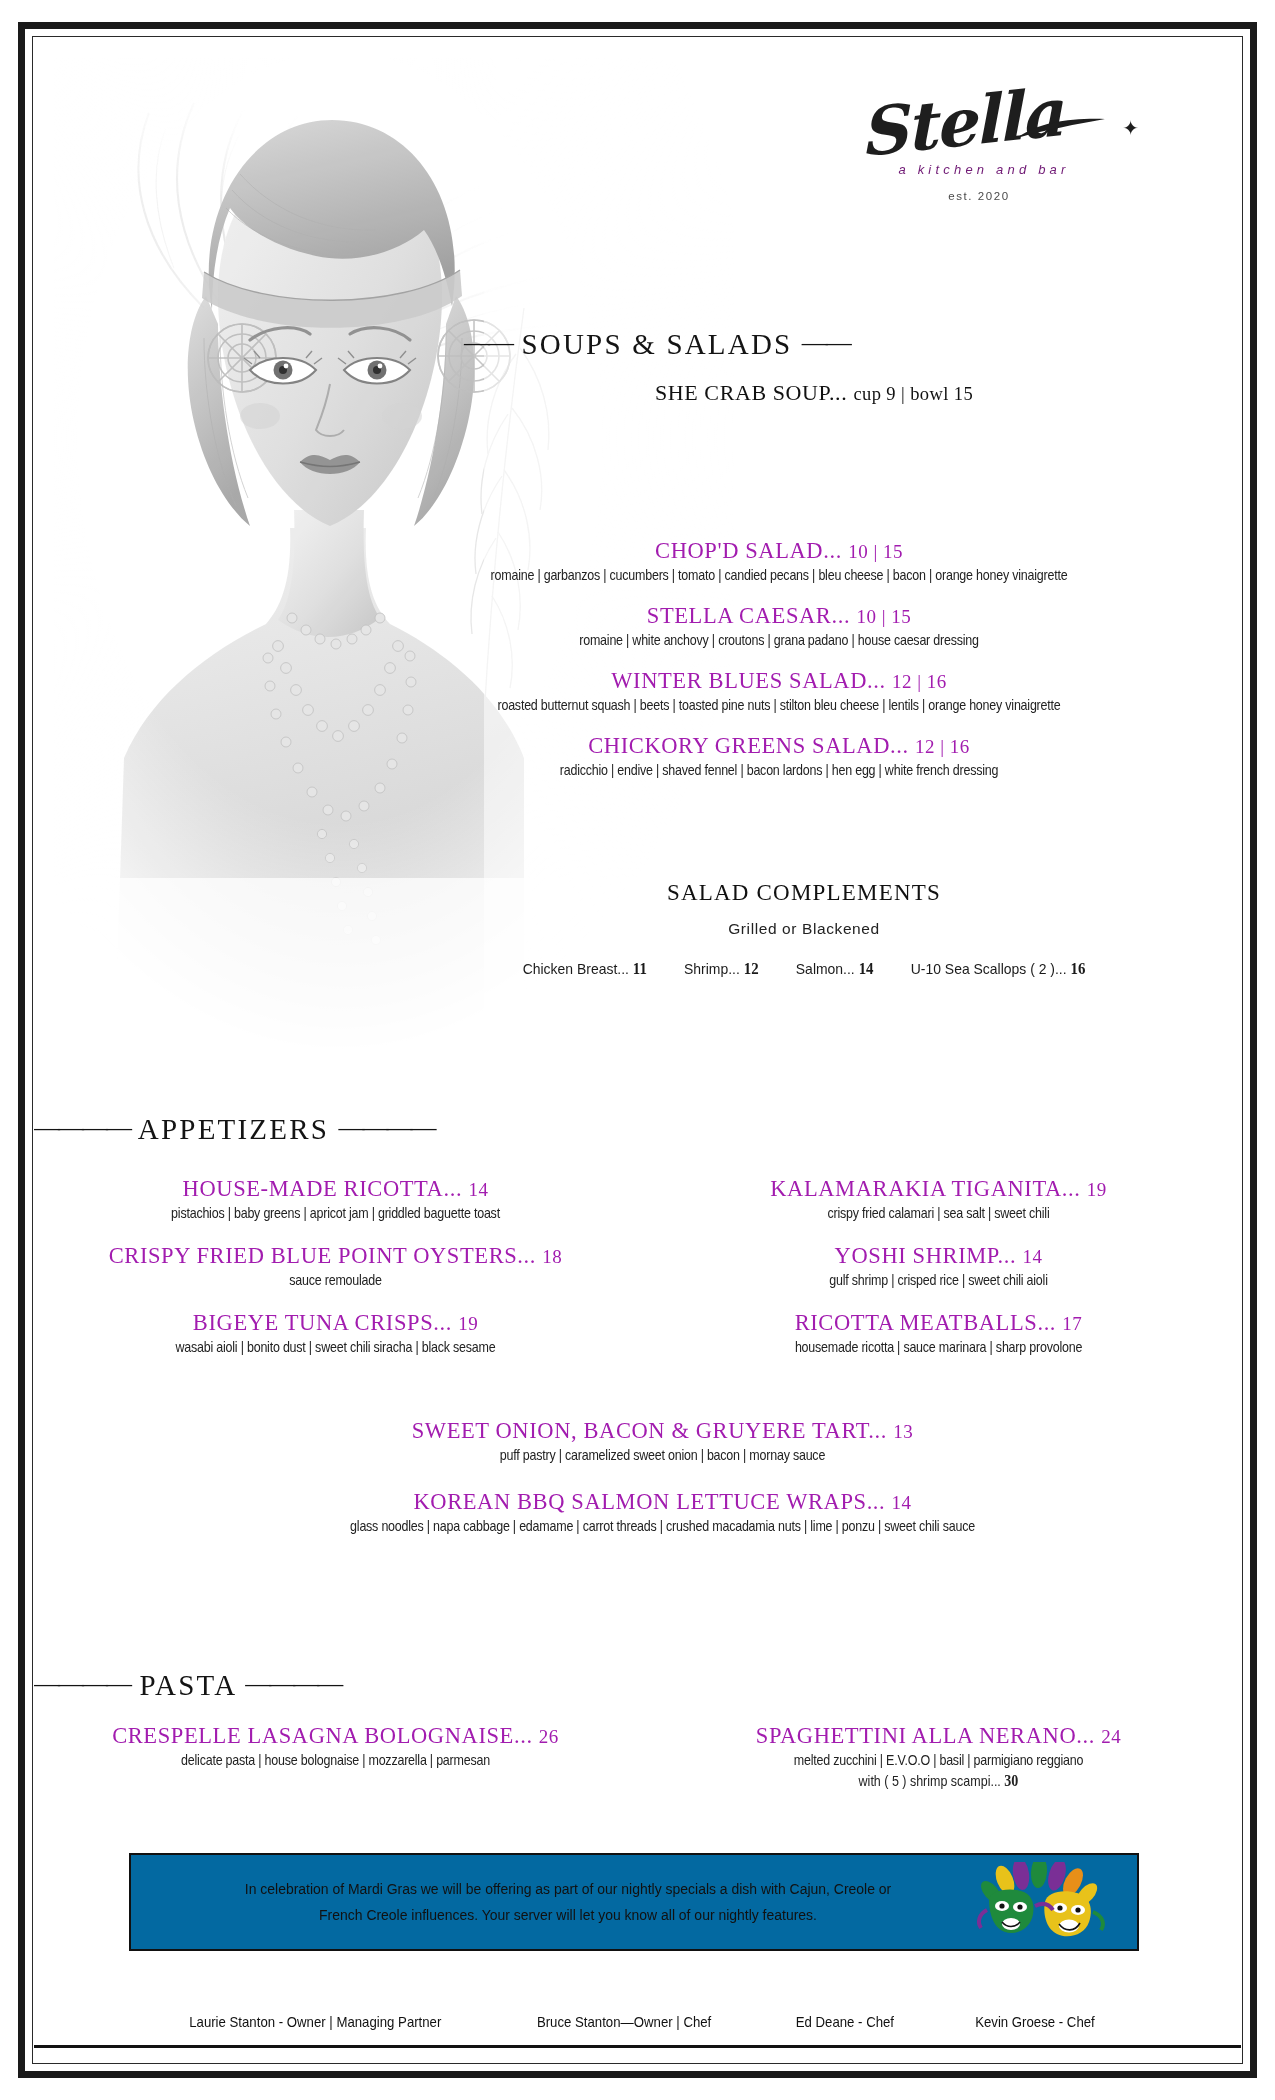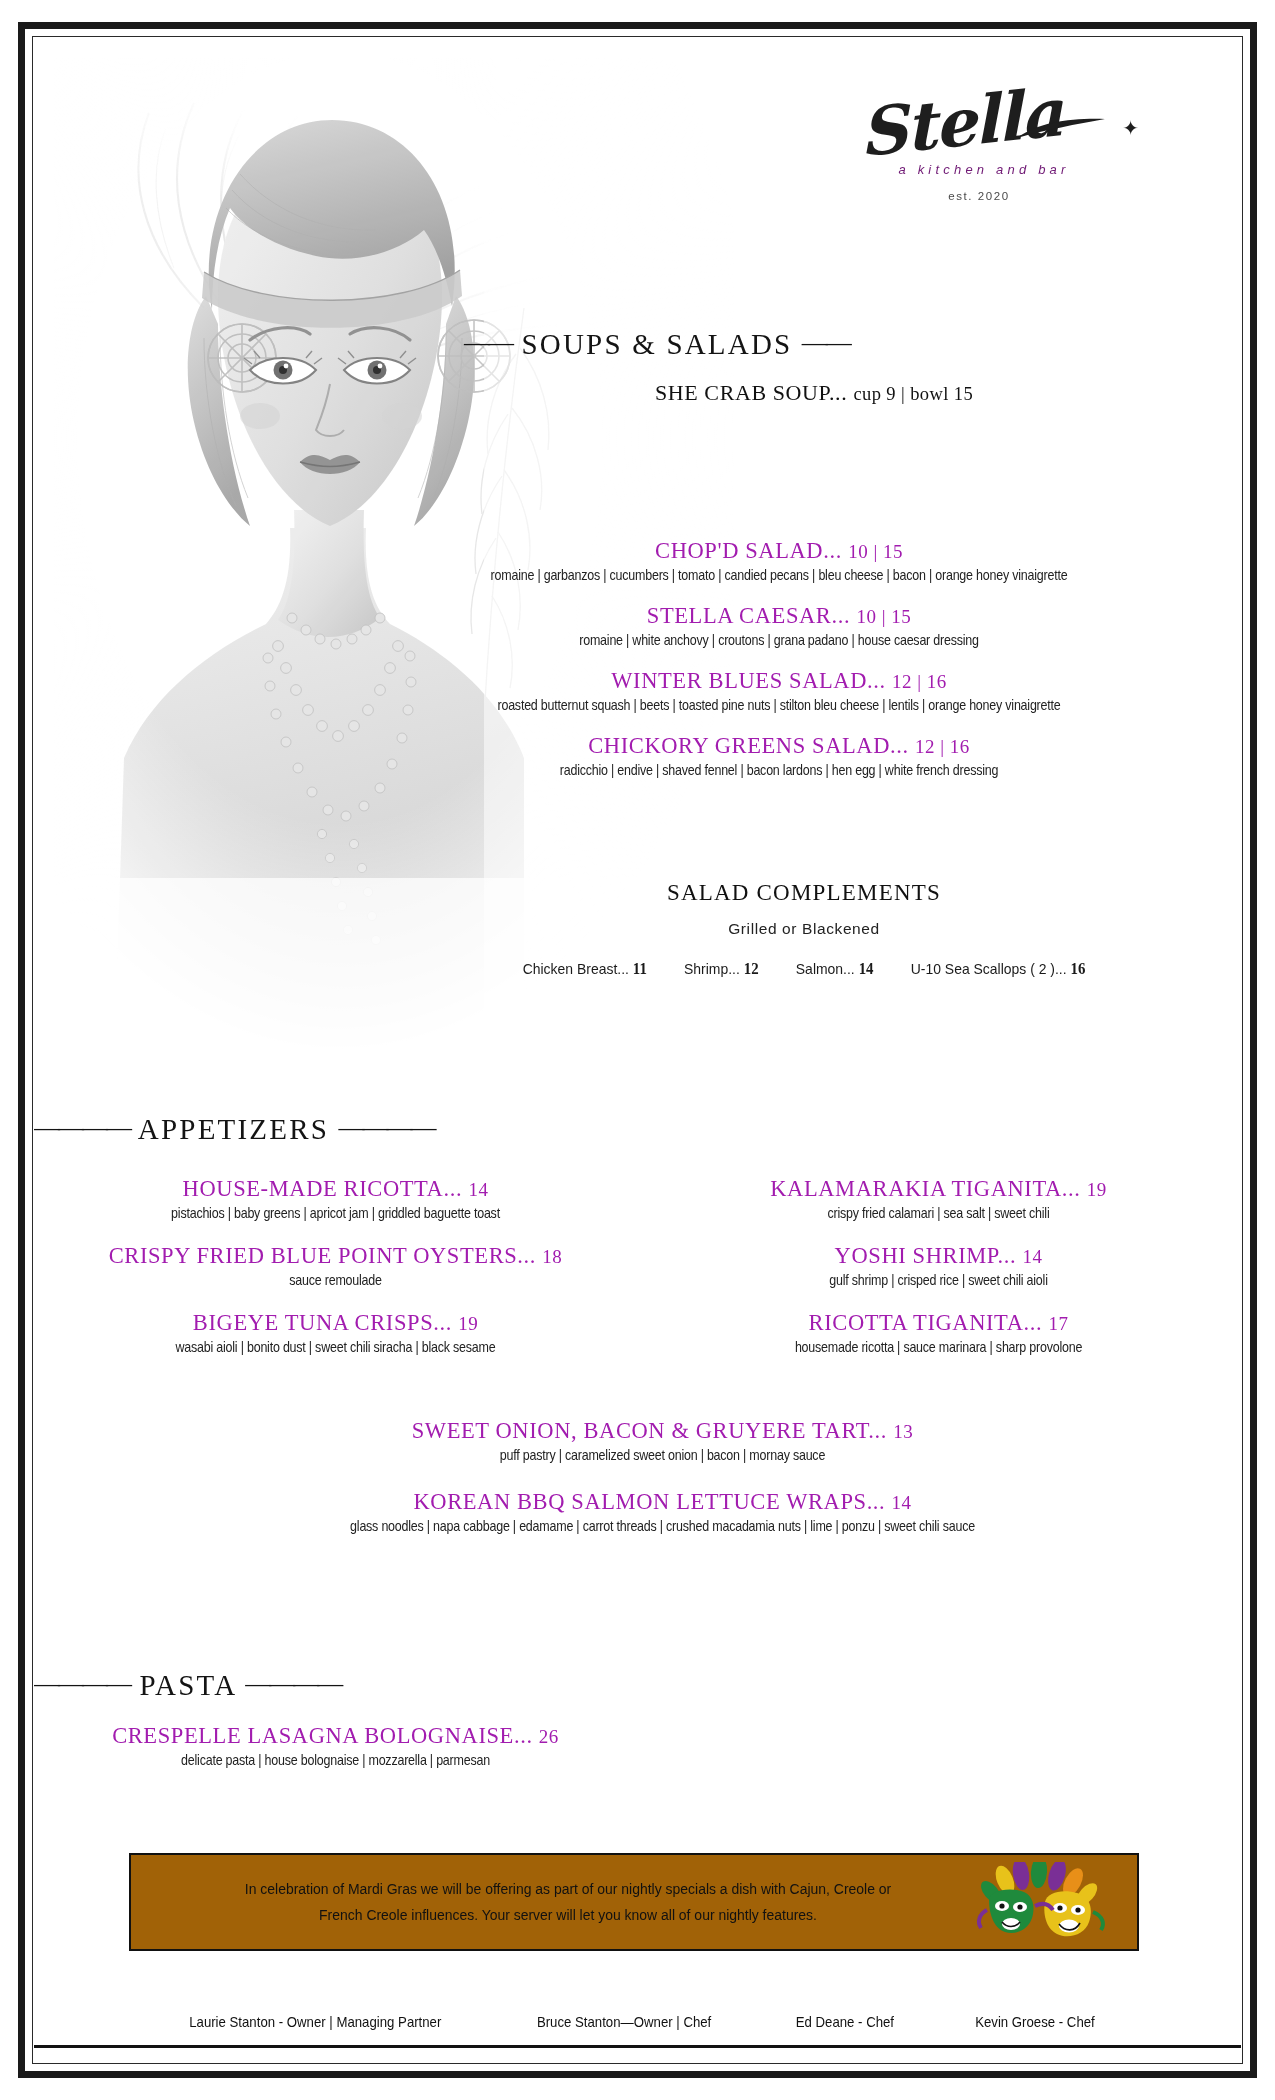--- a/index.html
+++ b/index.html
@@ -284,21 +284,21 @@
   }
 
   
   .notice {
     position: absolute;
     left: 95px; top: 1815px;
     width: 1010px;
     height: 98px;
     border: 2.5px solid #111111;
     box-sizing: border-box;
-    background: #a16207;
+    background: #0369a1;
     display: flex;
     align-items: center;
   }
   .notice-text {
     flex: 1;
     text-align: center;
     font-family: "Liberation Sans", sans-serif;
     font-size: 15.5px;
     line-height: 26px;
     color: #111111;
@@ -655,21 +655,21 @@
           </div>
           <div class="item">
             <div class="item-name">
               <span>YOSHI SHRIMP...</span>
               <span class="price">14</span>
             </div>
             <div class="item-desc">gulf shrimp | crisped rice | sweet chili aioli</div>
           </div>
           <div class="item">
             <div class="item-name">
-              <span>RICOTTA TIGANITA...</span>
+              <span>RICOTTA MEATBALLS...</span>
               <span class="price">17</span>
             </div>
             <div class="item-desc">housemade ricotta | sauce marinara | sharp provolone</div>
           </div>
         </div>
       </div>
     </div>
 
     <div class="app-wide">
       <div class="item">
@@ -695,20 +695,33 @@
     </div>
 
     <div class="pasta-grid">
       <div class="pasta-col">
         <div class="item">
           <div class="item-name">
             <span>CRESPELLE LASAGNA BOLOGNAISE...</span>
             <span class="price">26</span>
           </div>
           <div class="item-desc">delicate pasta | house bolognaise | mozzarella | parmesan</div>
+        </div>
+      </div>
+      <div class="pasta-col">
+        <div class="item">
+          <div class="item-name">
+            <span>SPAGHETTINI ALLA NERANO...</span>
+            <span class="price">24</span>
+          </div>
+          <div class="item-desc">melted zucchini | E.V.O.O | basil | parmigiano reggiano</div>
+          <div class="pasta-extra">
+            <span>with ( 5 ) shrimp scampi...</span>
+            <span class="price">30</span>
+          </div>
         </div>
       </div>
     </div>
 
     <div class="notice">
       <div class="notice-text">
         <div>In celebration of Mardi Gras we will be offering as part of our nightly specials a dish with Cajun, Creole or</div>
         <div>French Creole influences.    Your server will let you know all of our nightly features.</div>
       </div>
       <svg class="notice-masks" viewBox="0 0 150 80" xmlns="http://www.w3.org/2000/svg">

